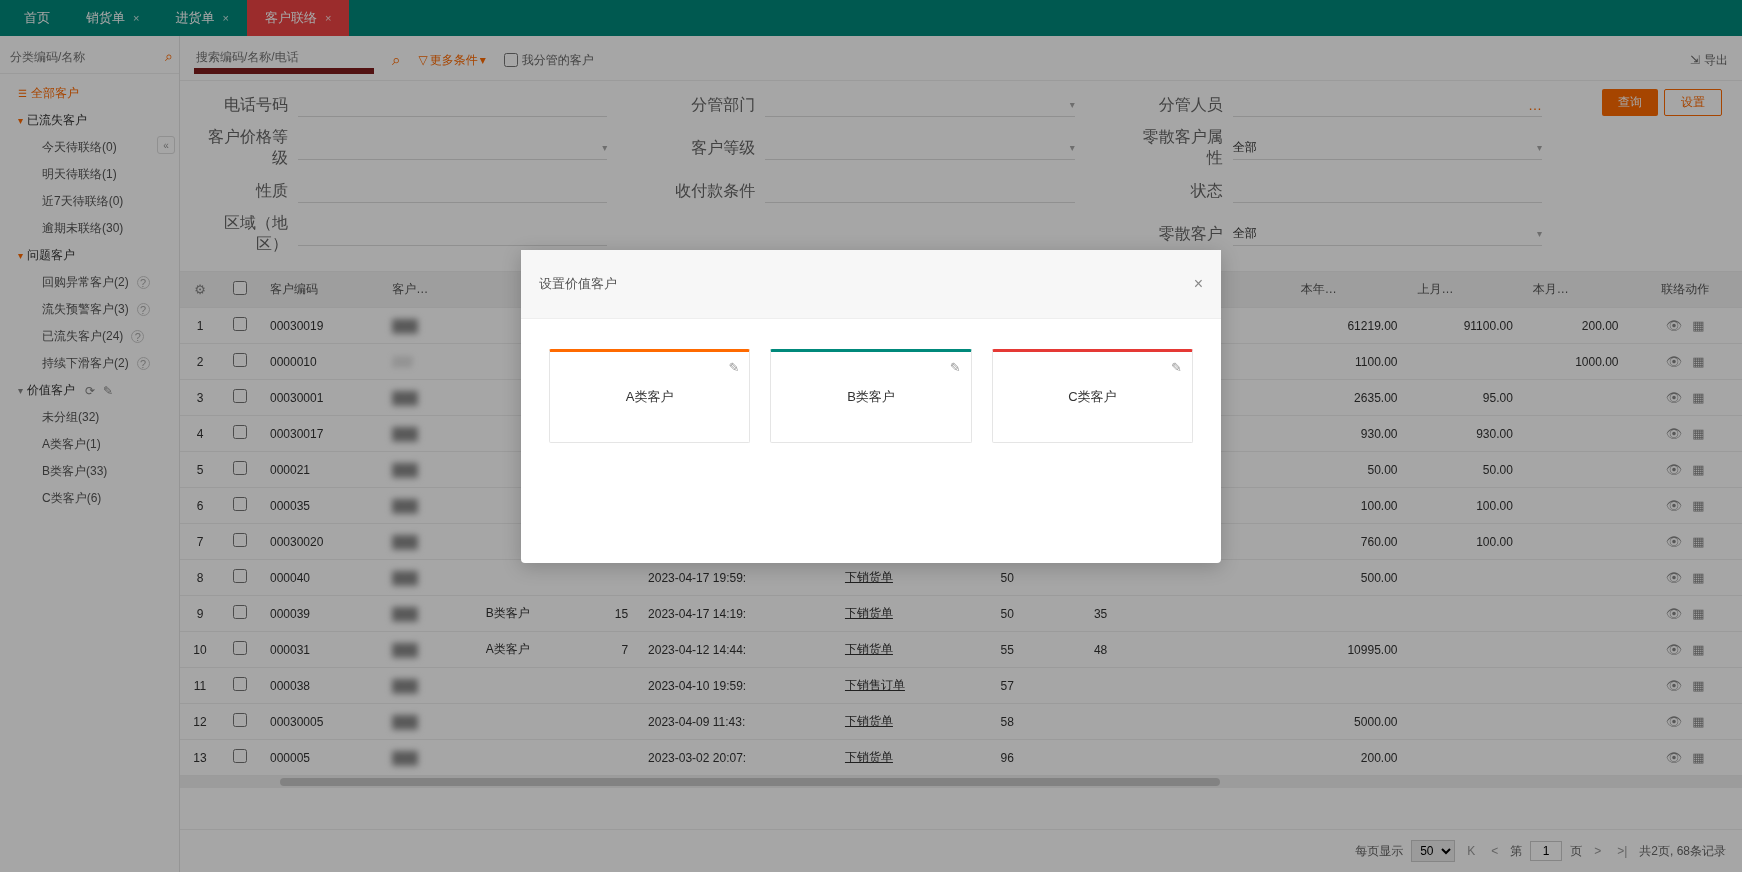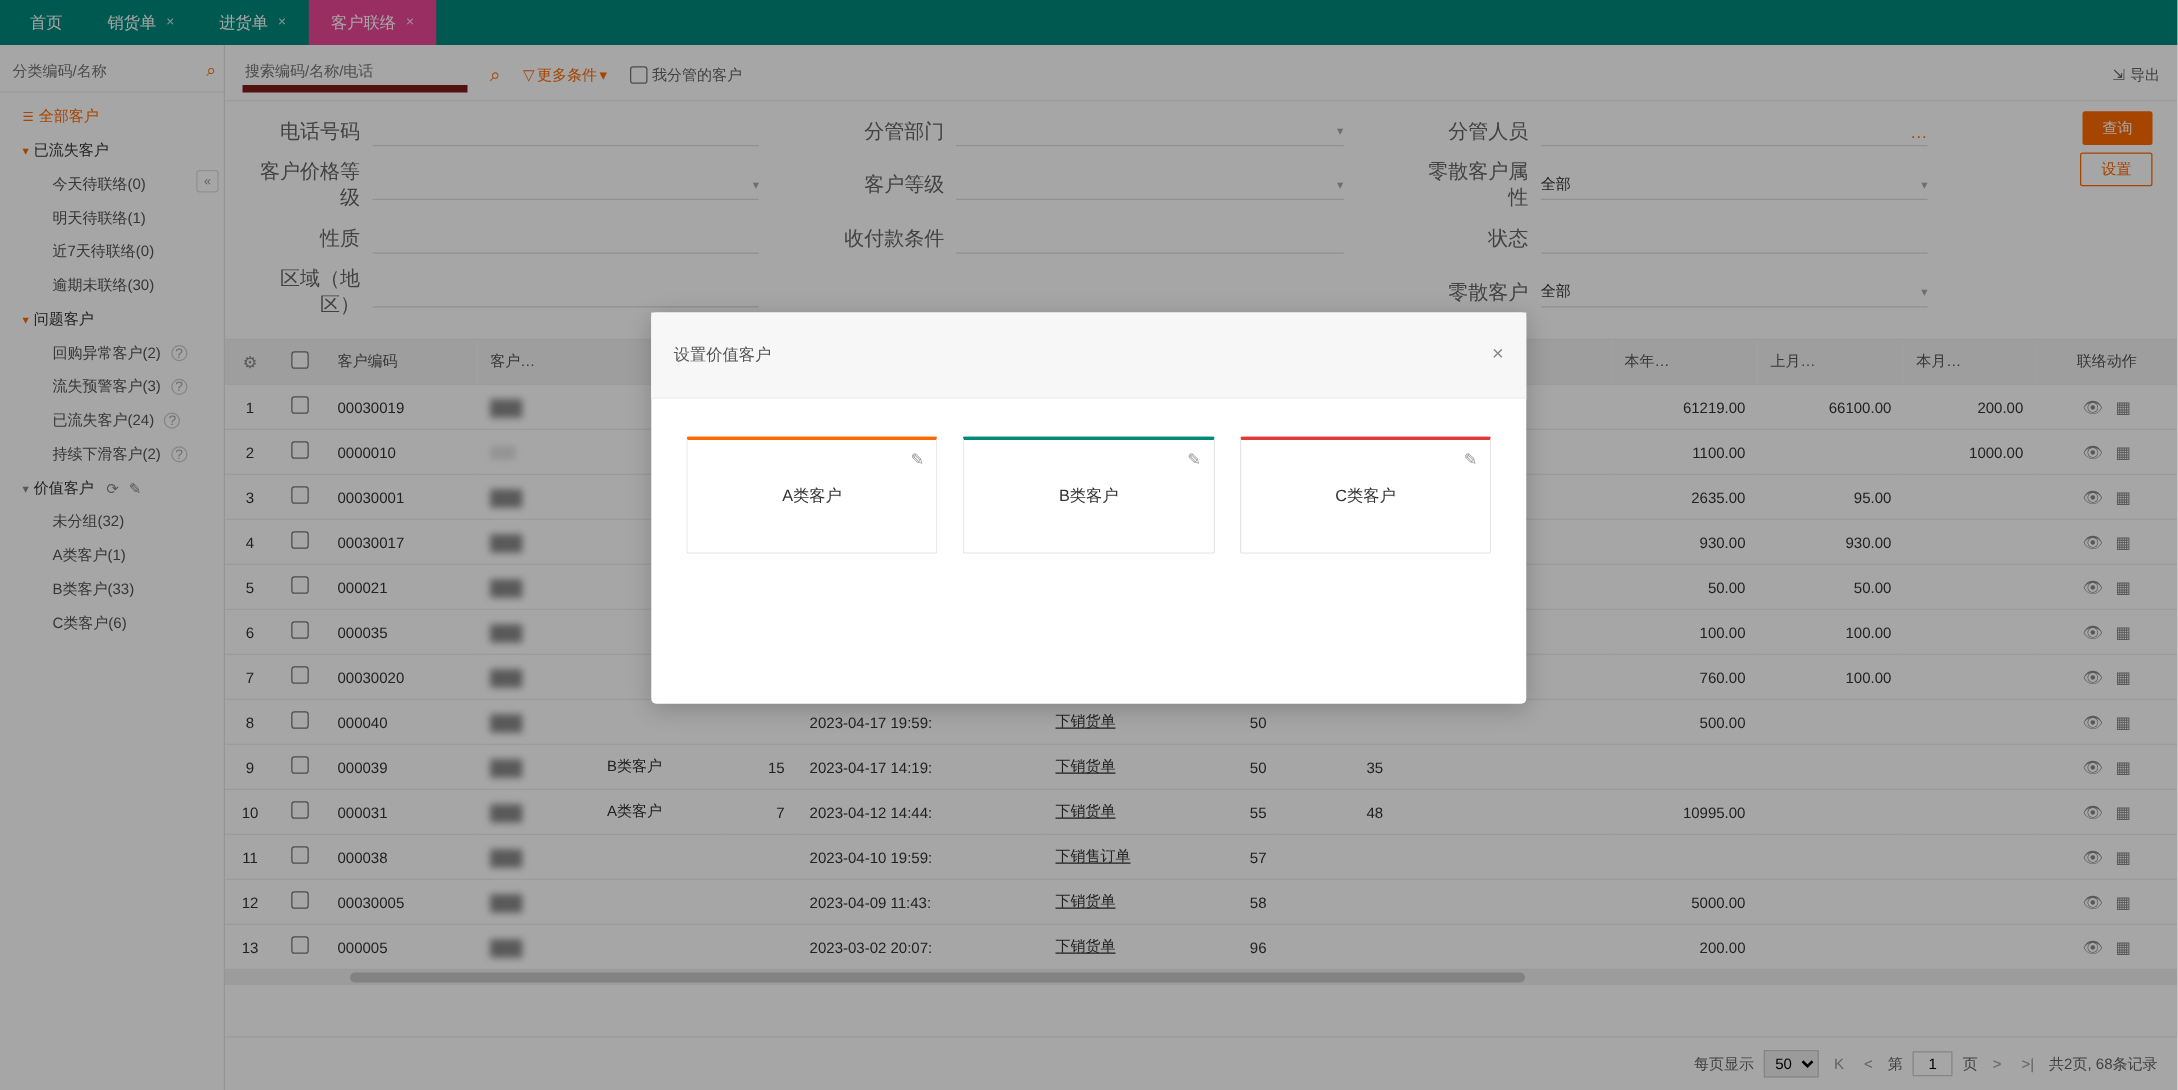--- a/index.html
+++ b/index.html
@@ -1,21 +1,21 @@
 <!DOCTYPE html>
 <html><head>
 <meta charset="utf-8">
 <style>
 * { margin: 0; padding: 0; box-sizing: border-box; font-family: "Microsoft YaHei", Arial, sans-serif; }
 body { background: #f5f5f5; font-size: 12px; color: #333; width: 1742px; height: 872px; overflow: hidden; position: relative; }
 
 
 .top-tabs { background: #00897b; height: 36px; display: flex; align-items: stretch; padding-left: 6px; }
 .top-tab { padding: 12px 18px; display: flex; align-items: center; color: #fff; font-size: 13px; cursor: pointer; position: relative; }
-.top-tab.active { background: #ec4899; }
+.top-tab.active { background: #ef4444; }
 .top-tab .close { margin-left: 8px; font-size: 11px; opacity: .8; }
 
 
 .main { display: flex; height: calc(100% - 36px); position: relative; }
 .sidebar { width: 180px; background: #fff; border-right: 1px solid #e5e5e5; padding: 8px 0; font-size: 12px; overflow-y: auto; position: relative; }
 .content { flex: 1; display: flex; flex-direction: column; background: #fff; position: relative; }
 
 
 .side-search { display: flex; align-items: center; padding: 4px 10px 8px; border-bottom: 1px solid #eee; }
 .side-search input { border: none; flex: 1; outline: none; font-size: 12px; color: #999; }
@@ -39,21 +39,21 @@
 .more-cond { color: #ff6a00; font-size: 12px; cursor: pointer; display: flex; align-items: center; gap: 2px; }
 .chk-row { display: flex; align-items: center; gap: 4px; color: #666; }
 .export-btn { margin-left: auto; color: #666; display: flex; align-items: center; gap: 4px; cursor: pointer; }
 
 
 .filters { padding: 12px 20px 16px; display: grid; grid-template-columns: repeat(3, 1fr) 120px; gap: 10px 60px; border-bottom: 1px solid #eee; position: relative; }
 .filter-item { display: flex; align-items: center; }
 .filter-label { width: 98px; text-align: right; padding-right: 10px; color: #666; font-size: 16px; }
 .filter-input { flex: 1; border-bottom: 1px solid #ddd; height: 24px; display: flex; align-items: center; justify-content: space-between; color: #333; font-size: 12px; }
 .filter-input .dd { color: #aaa; font-size: 10px; }
-.filter-actions { display: flex; flex-direction: column; gap: 6px; align-items: flex-end; position: absolute; right: 20px; top: 8px; }
+.filter-actions { display: flex; flex-direction: row; gap: 6px; align-items: flex-end; position: absolute; right: 20px; top: 8px; }
 .btn-primary { background: #ff6a00; color: #fff; border: none; padding: 5px 16px; border-radius: 2px; font-size: 12px; cursor: pointer; }
 .btn-outline { background: #fff; color: #ff6a00; border: 1px solid #ff6a00; padding: 4px 16px; border-radius: 2px; font-size: 12px; cursor: pointer; }
 .filter-more-ico { color: #ff6a00; font-size: 14px; margin-left: 6px; cursor: pointer; }
 
 
 .table-wrap { flex: 1; overflow: auto; }
 table { border-collapse: collapse; width: 100%; font-size: 12px; }
 th, td { padding: 9px 10px; border-bottom: 1px solid #eee; text-align: left; white-space: nowrap; }
 th { background: #f3f3f3; color: #555; font-weight: 500; position: sticky; top: 0; }
 td.num { text-align: right; }
@@ -305,21 +305,21 @@
               <td>00030019</td>
               <td><span class="blur">███</span></td>
               <td></td>
               <td class="num"></td>
               <td></td>
               <td></td>
               <td class="num"></td>
               <td class="num"></td>
               <td><span class="blur"></span></td>
               <td class="num">61219.00</td>
-              <td class="num">66100.00</td>
+              <td class="num">91100.00</td>
               <td class="num">200.00</td>
               <td class="ctr">
                 <div class="row-actions">
                   <span>👁</span>
                   <span>▦</span>
                 </div>
               </td>
             </tr>
             <tr>
               <td class="ctr">2</td>

